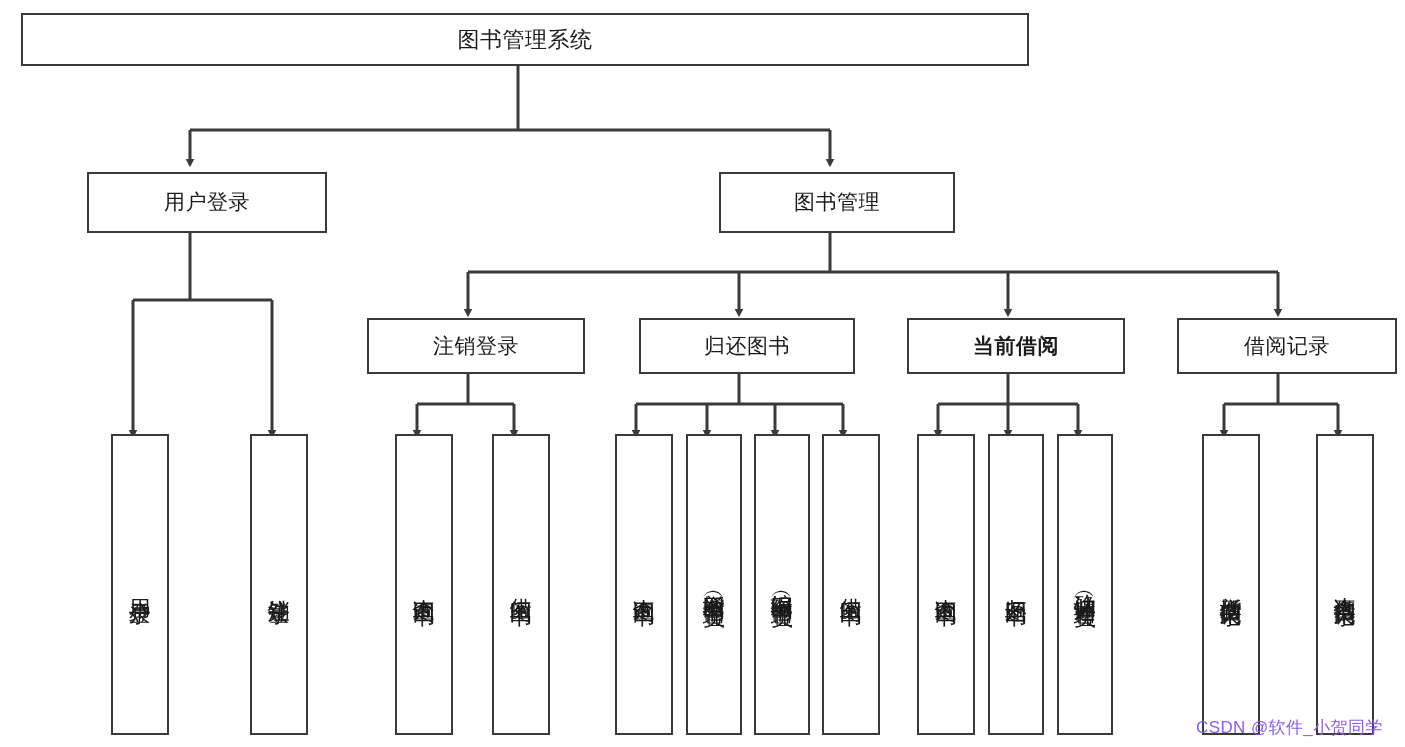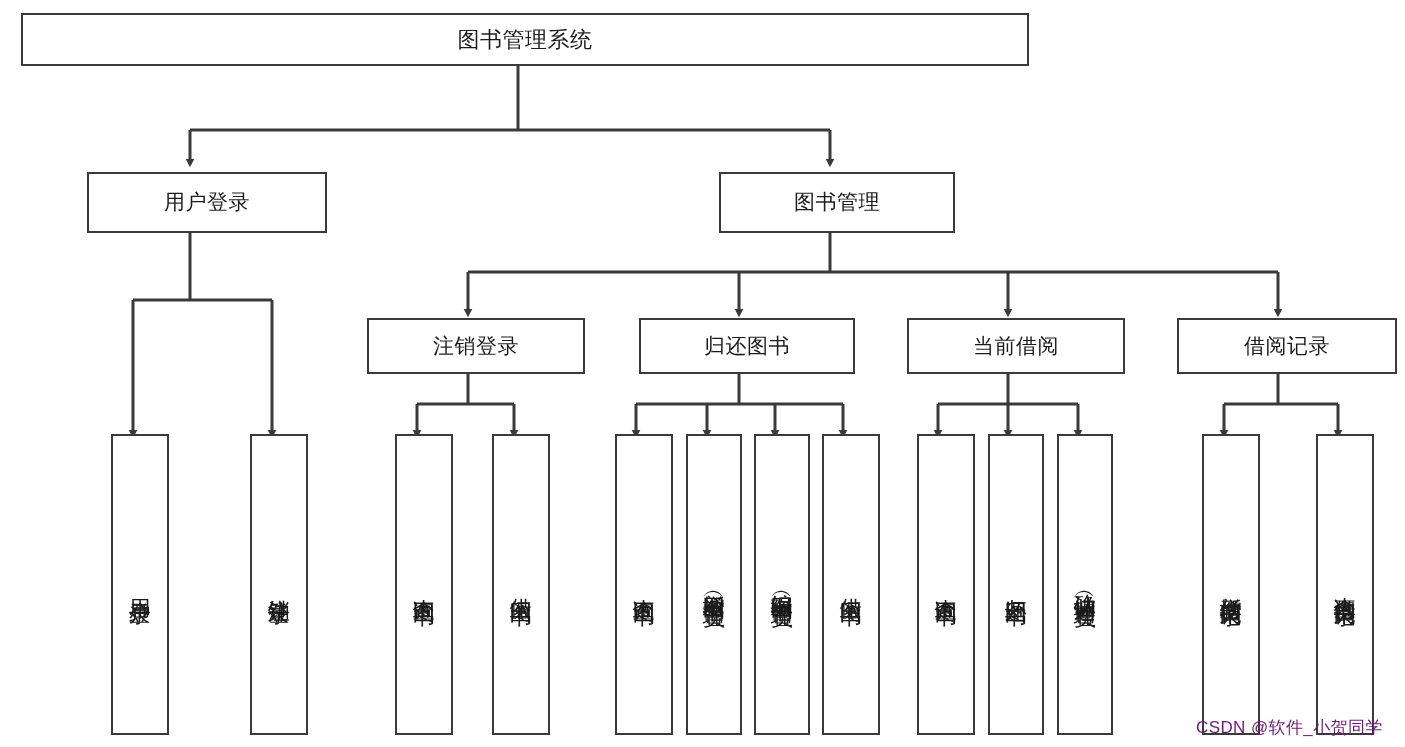--- a/index.html
+++ b/index.html
@@ -56,21 +56,21 @@
     writing-mode: vertical-rl;
     text-orientation: upright;
     font-size: 22px;
     line-height: 1.06;
     letter-spacing: 2px;
     max-height: 100%;
   }
   .watermark {
     position: absolute;
     font-size: 17px;
-    color: #701a75;
+    color: #8b5cf6;
     white-space: nowrap;
     letter-spacing: 0.4px;
     pointer-events: none;
   }
 </style>
 </head>
 <body>
 
 <div id="canvas">
 
@@ -134,21 +134,21 @@
   <div class="node horiz" style="left:712px; top:172px; width:236px; height:61px;">
     <span class="node-label">图书管理</span>
   </div>
 
   <div class="node horiz" style="left:360px; top:318px; width:218px; height:56px;">
     <span class="node-label">注销登录</span>
   </div>
   <div class="node horiz" style="left:632px; top:318px; width:216px; height:56px;">
     <span class="node-label">归还图书</span>
   </div>
-  <div class="node horiz" style="left:900px; top:318px; width:218px; height:56px;">
+  <div class="node horiz" style="left:900px; top:318px; width:218px; height:56px;font-weight:bold;">
     <span class="node-label">当前借阅</span>
   </div>
   <div class="node horiz" style="left:1170px; top:318px; width:220px; height:56px;">
     <span class="node-label">借阅记录</span>
   </div>
 
   <div class="node vert" style="left:104px; top:434px; width:58px; height:301px;">
     <span class="node-label">用户登录</span>
   </div>
   <div class="node vert" style="left:243px; top:434px; width:58px; height:301px;">

